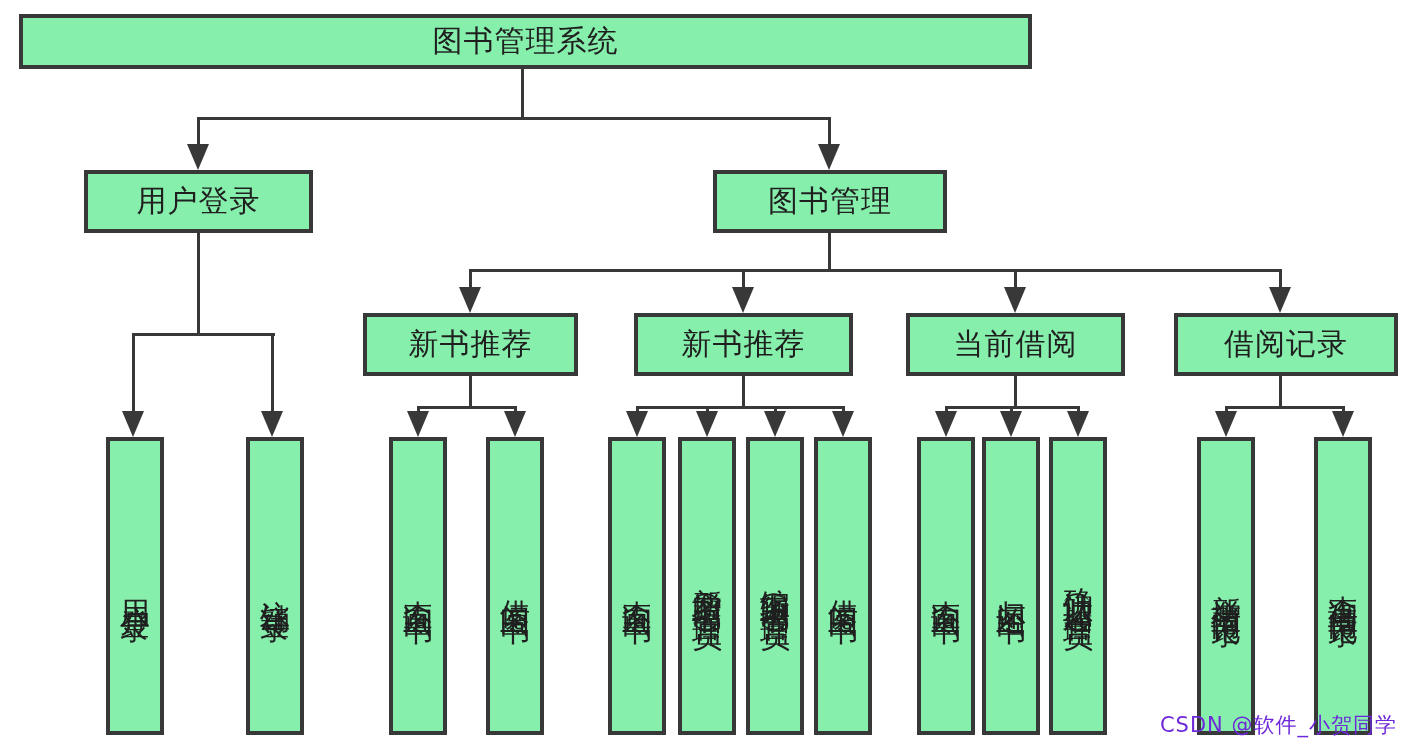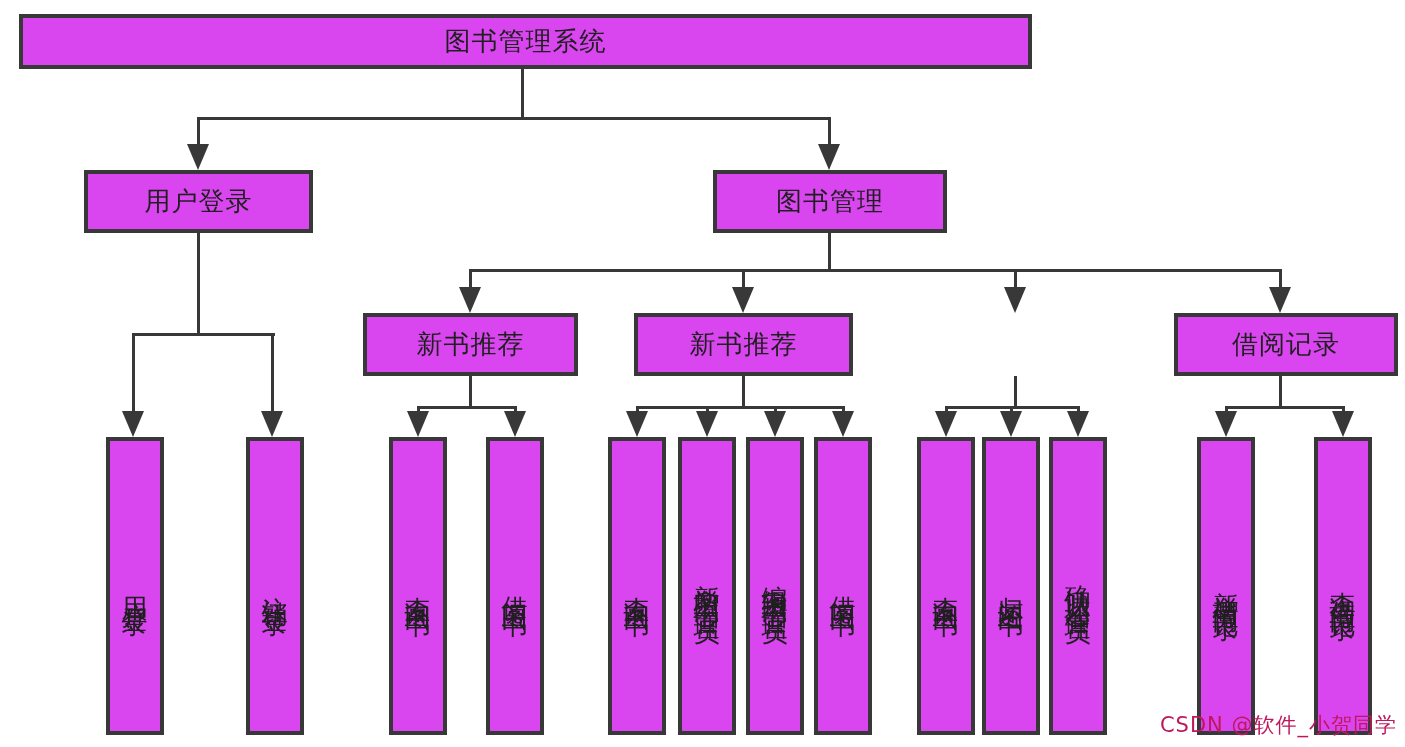--- a/index.html
+++ b/index.html
@@ -1,39 +1,39 @@
 <!DOCTYPE html>
 <html><head>
 <meta charset="utf-8">
 <style>
   html,body{margin:0;padding:0;background:#ffffff;}
   #canvas{
     position:relative;width:1405px;height:747px;background:#ffffff;overflow:hidden;
     font-family:"DejaVu Sans","Liberation Sans",sans-serif;color:#1f1f1f;
   }
   .box{
-    position:absolute;box-sizing:border-box;background:#d946ef;
+    position:absolute;box-sizing:border-box;background:#86efac;
     border:4px solid #383838;display:flex;align-items:center;justify-content:center;
-    font-size:26px;letter-spacing:1px;z-index:2;text-align:right;
+    font-size:30px;letter-spacing:1px;z-index:2;text-align:right;
   }
   .box .lbl{white-space:nowrap;}
   .vbox .lbl{
     writing-mode:vertical-rl;text-orientation:mixed;
     letter-spacing:5px;white-space:nowrap;line-height:1;
   }
   .vl{position:absolute;width:3px;background:#383838;z-index:1;}
   .hl{position:absolute;height:3px;background:#383838;z-index:1;}
   .arr{
     position:absolute;width:0;height:0;z-index:1;
     border-left:11px solid transparent;border-right:11px solid transparent;
     border-top:26px solid #383838;
   }
   .watermark{
     position:absolute;top:711px;right:8px;z-index:3;
-    font-size:21px;color:#be185d;letter-spacing:1px;white-space:nowrap;
+    font-size:21px;color:#6d28d9;letter-spacing:1px;white-space:nowrap;
   }
 </style>
 </head>
 <body>
 
 <div id="canvas">
 
   <div class="box" style="left:19px;top:14px;width:1013px;height:55px">
     <span class="lbl">图书管理系统</span>
   </div>
@@ -68,20 +68,23 @@
   <div class="vl" style="left:1014px;top:269px;height:20px"></div>
   <div class="arr" style="left:1004px;top:287px"></div>
   <div class="vl" style="left:1279px;top:269px;height:20px"></div>
   <div class="arr" style="left:1269px;top:287px"></div>
 
   <div class="box" style="left:363px;top:313px;width:215px;height:63px">
     <span class="lbl">新书推荐</span>
   </div>
   <div class="box" style="left:634px;top:313px;width:219px;height:63px">
     <span class="lbl">新书推荐</span>
+  </div>
+  <div class="box" style="left:906px;top:313px;width:219px;height:63px">
+    <span class="lbl">当前借阅</span>
   </div>
   <div class="box" style="left:1174px;top:313px;width:224px;height:63px">
     <span class="lbl">借阅记录</span>
   </div>
 
   <div class="vl" style="left:469px;top:376px;height:33px"></div>
   <div class="hl" style="left:417px;top:406px;width:100px"></div>
   <div class="vl" style="left:417px;top:406px;height:10px"></div>
   <div class="arr" style="left:407px;top:411px"></div>
   <div class="vl" style="left:514px;top:406px;height:10px"></div>

